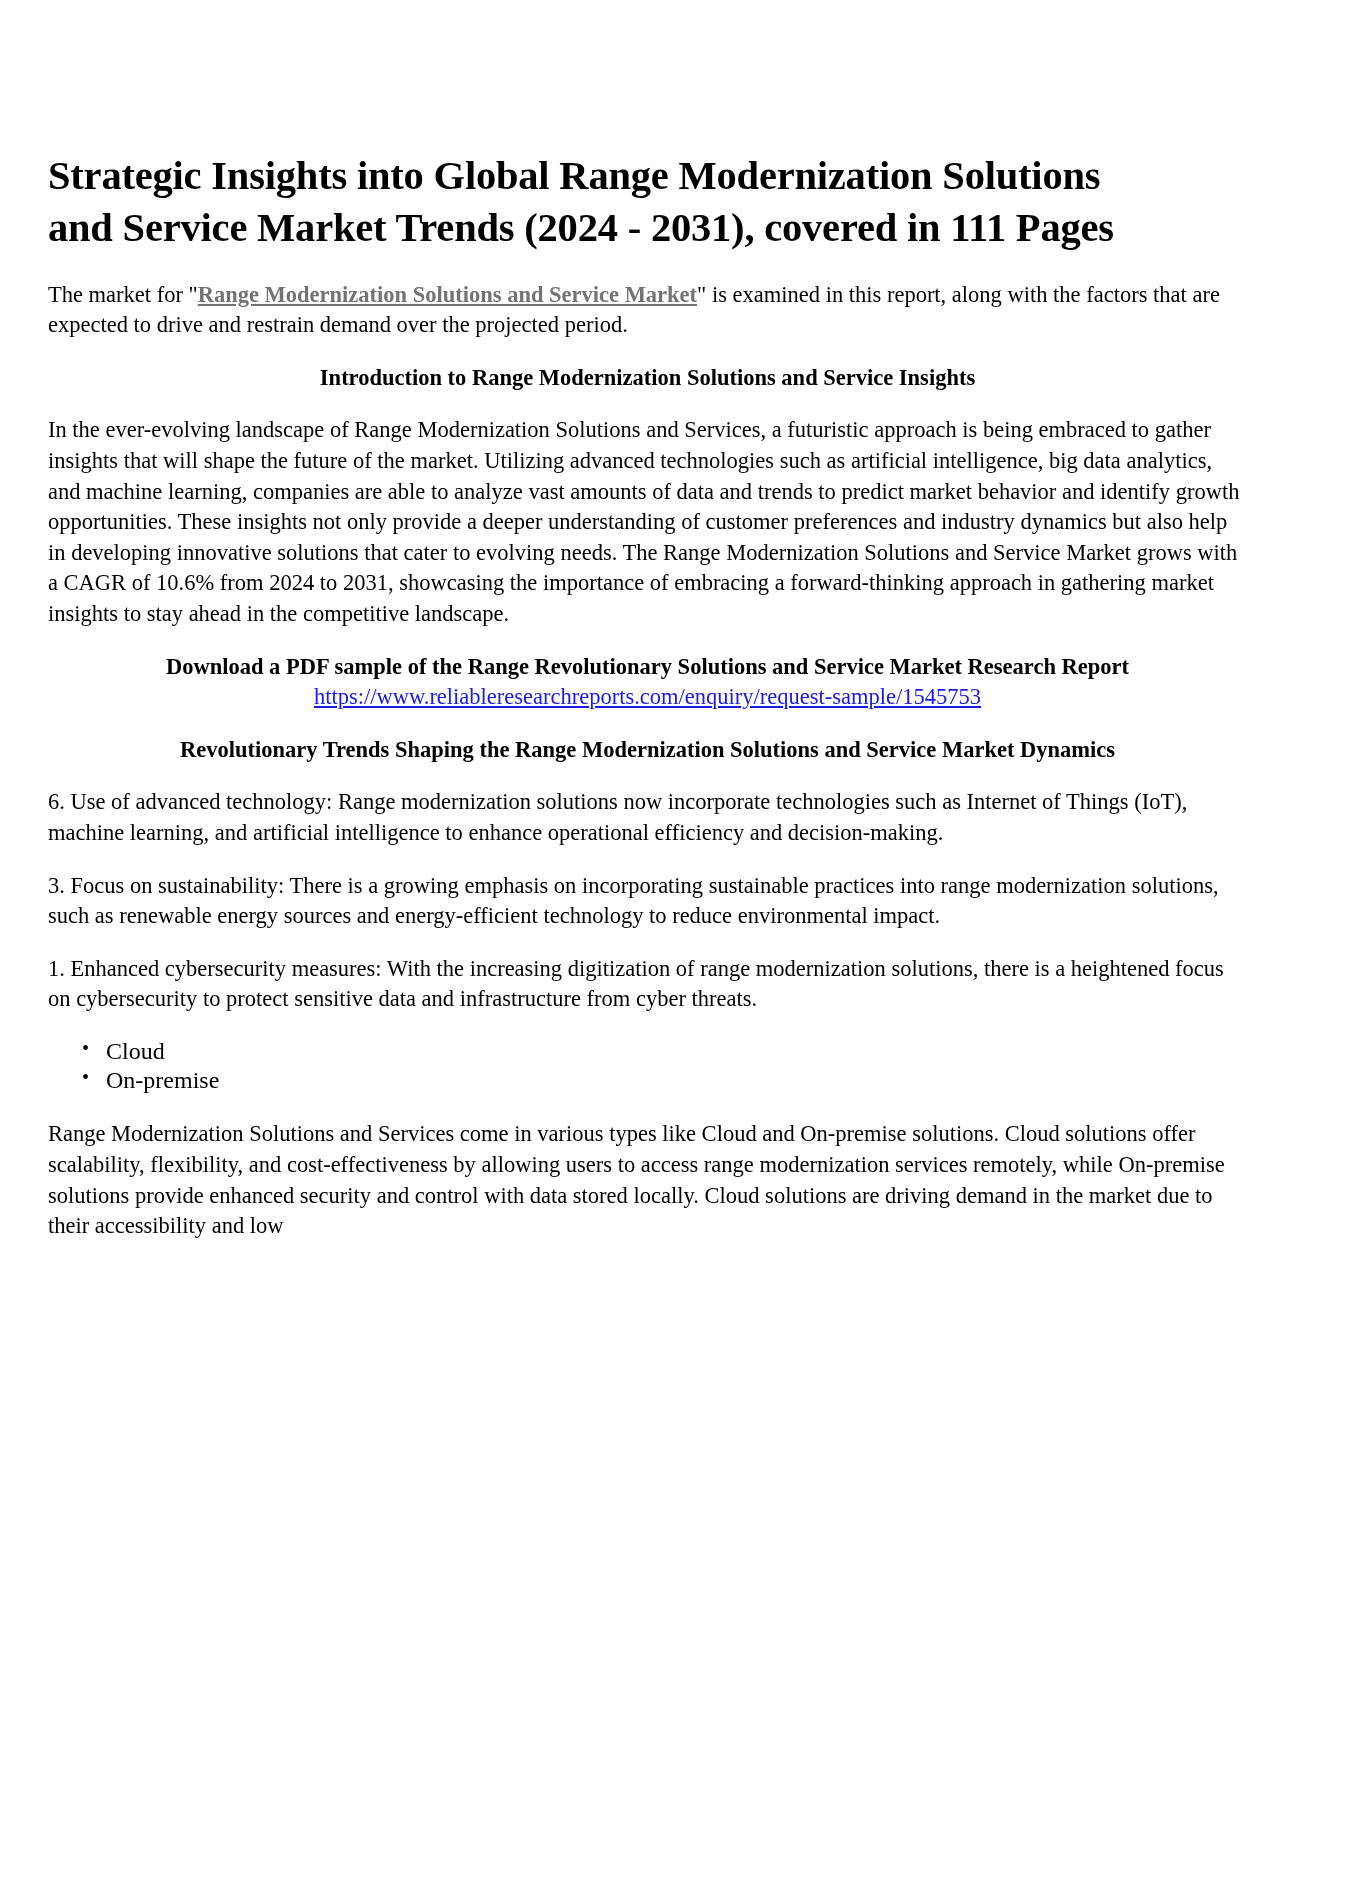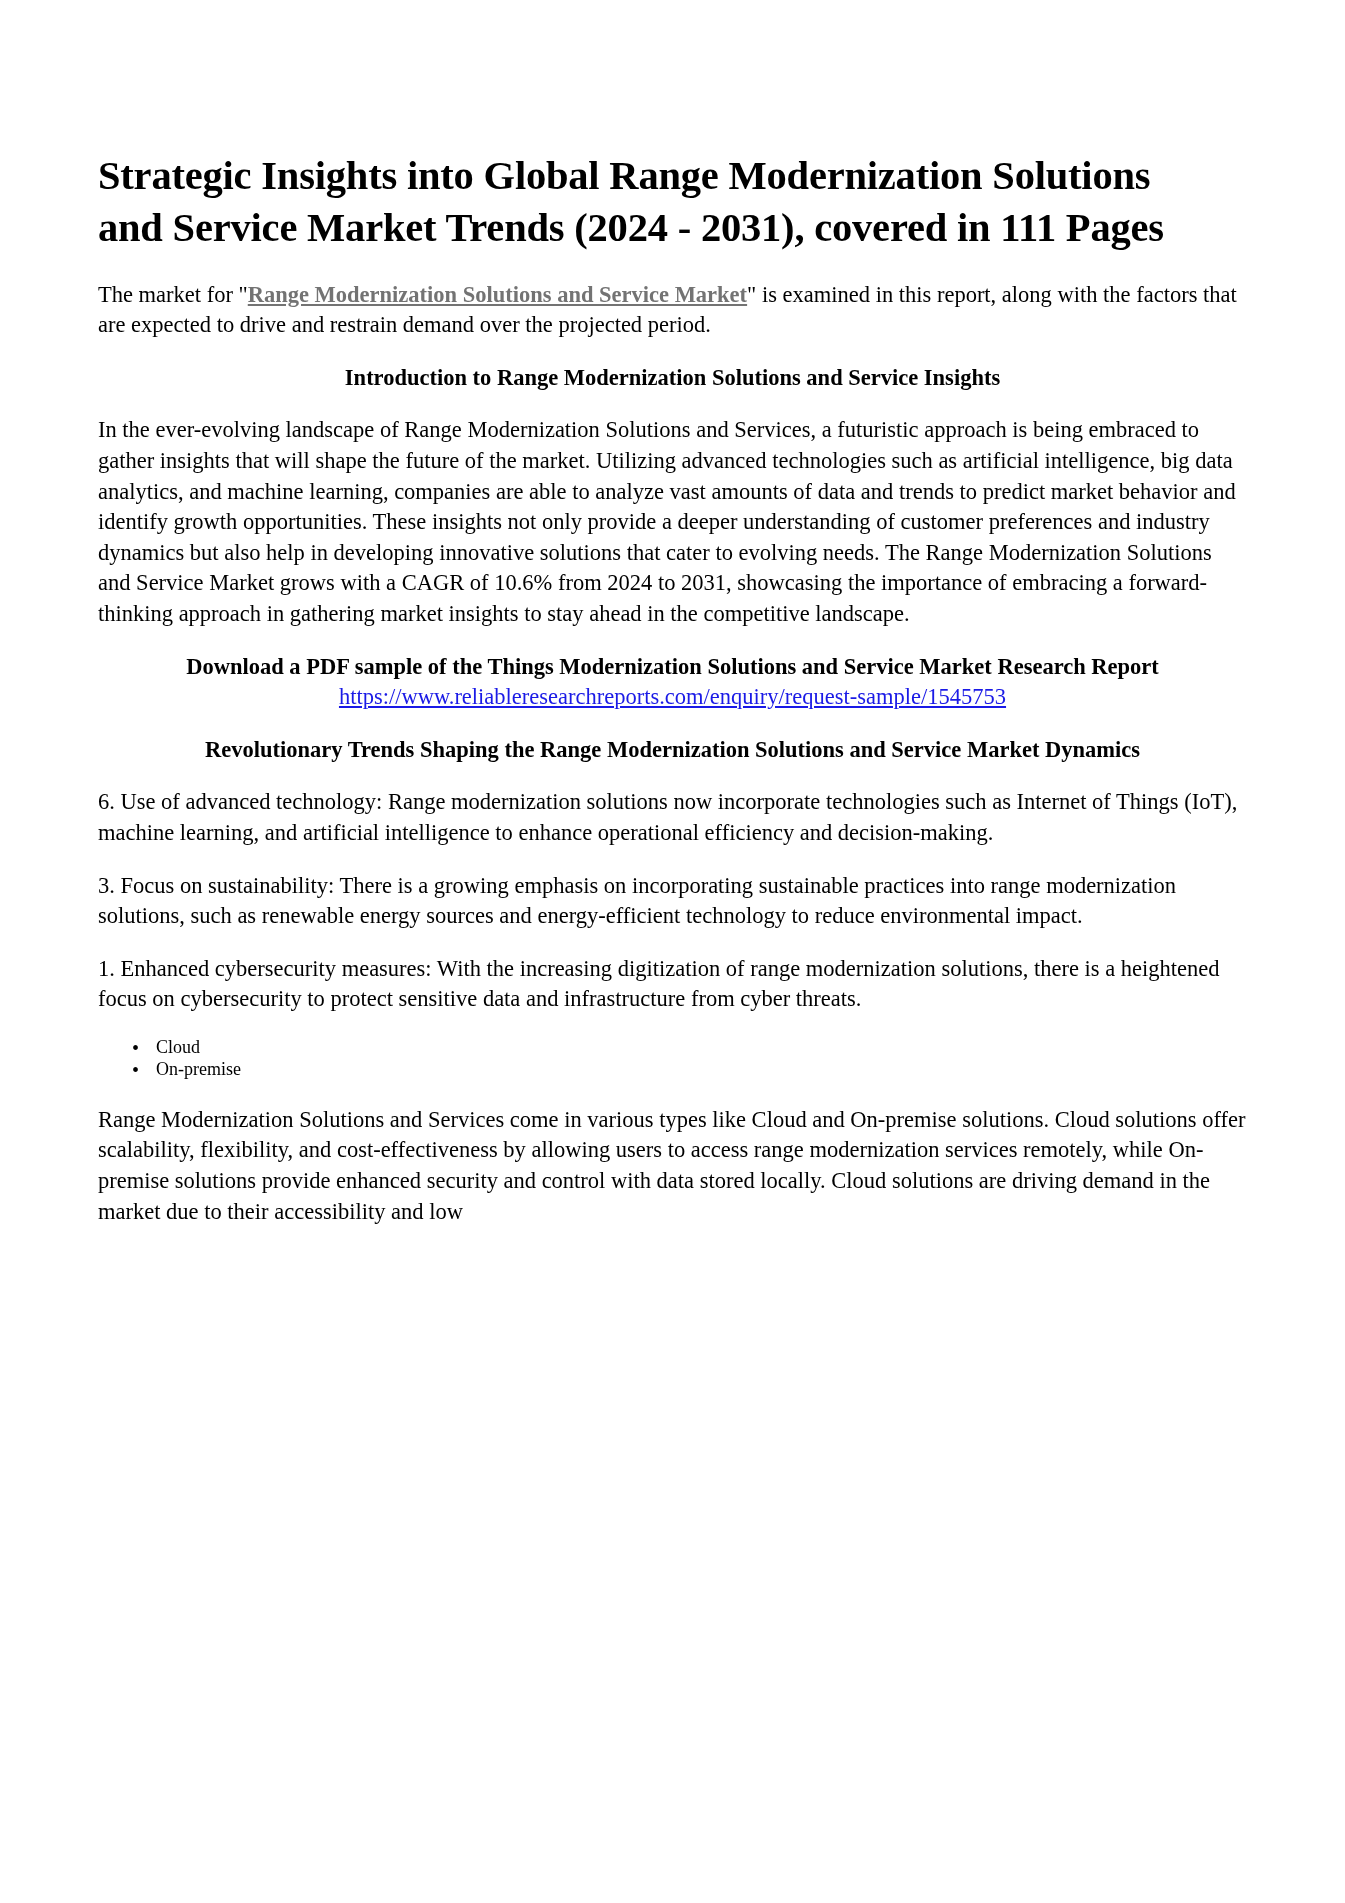--- a/index.html
+++ b/index.html
@@ -10,21 +10,21 @@
   body {
     font-family: "Liberation Serif", serif;
     color: #000000;
   }
   .page {
     width: 1345px;
     height: 1903px;
     background: #ffffff;
     position: relative;
     box-sizing: border-box;
-    padding: 150px 98px 0 98px;
+    padding: 150px 98px 0 48px;
     overflow: hidden;
   }
   .doc-title {
     font-size: 40.5px;
     font-weight: bold;
     line-height: 1.28;
     letter-spacing: -0.2px;
     margin: 0 0 26px 0;
     max-width: 1100px;
   }
@@ -53,21 +53,21 @@
     color: #1a1ae6;
     text-decoration: underline;
     font-weight: normal;
   }
   ul.types {
     margin: 0 0 22px 0;
     padding-left: 58px;
     list-style: none;
   }
   ul.types li {
-    font-size: 18px;
+    font-size: 24px;
     line-height: 1.22;
     position: relative;
     padding-left: 0;
   }
   ul.types li:before {
     content: "\2022";
     position: absolute;
     left: -24px;
     top: -1px;
     font-size: 20px;
@@ -80,21 +80,21 @@
 <div class="page">
 
   <h1 class="doc-title">Strategic Insights into Global Range Modernization Solutions and Service Market Trends (2024 - 2031), covered in 111 Pages</h1>
 
   <p class="body lead"><span>The market for "</span><a class="inline-link" href="#">Range Modernization Solutions and Service Market</a><span>" is examined in this report, along with the factors that are expected to drive and restrain demand over the projected period.</span></p>
 
   <p class="heading">Introduction to Range Modernization Solutions and Service Insights</p>
 
   <p class="body">In the ever-evolving landscape of Range Modernization Solutions and Services, a futuristic approach is being embraced to gather insights that will shape the future of the market. Utilizing advanced technologies such as artificial intelligence, big data analytics, and machine learning, companies are able to analyze vast amounts of data and trends to predict market behavior and identify growth opportunities. These insights not only provide a deeper understanding of customer preferences and industry dynamics but also help in developing innovative solutions that cater to evolving needs. The Range Modernization Solutions and Service Market grows with a CAGR of 10.6% from 2024 to 2031, showcasing the importance of embracing a forward-thinking approach in gathering market insights to stay ahead in the competitive landscape.</p>
 
-  <p class="heading"><span>Download a PDF sample of the Things Modernization Solutions and Service Market Research Report </span><a class="url-link" href="#">https://www.reliableresearchreports.com/enquiry/request-sample/1545753</a></p>
+  <p class="heading"><span>Download a PDF sample of the Range Revolutionary Solutions and Service Market Research Report </span><a class="url-link" href="#">https://www.reliableresearchreports.com/enquiry/request-sample/1545753</a></p>
 
   <p class="heading">Revolutionary Trends Shaping the Range Modernization Solutions and Service Market Dynamics</p>
 
   <p class="body">6. Use of advanced technology: Range modernization solutions now incorporate technologies such as Internet of Things (IoT), machine learning, and artificial intelligence to enhance operational efficiency and decision-making.</p>
   <p class="body">3. Focus on sustainability: There is a growing emphasis on incorporating sustainable practices into range modernization solutions, such as renewable energy sources and energy-efficient technology to reduce environmental impact.</p>
   <p class="body">1. Enhanced cybersecurity measures: With the increasing digitization of range modernization solutions, there is a heightened focus on cybersecurity to protect sensitive data and infrastructure from cyber threats.</p>
 
 
   <ul class="types">
     <li>Cloud</li>

